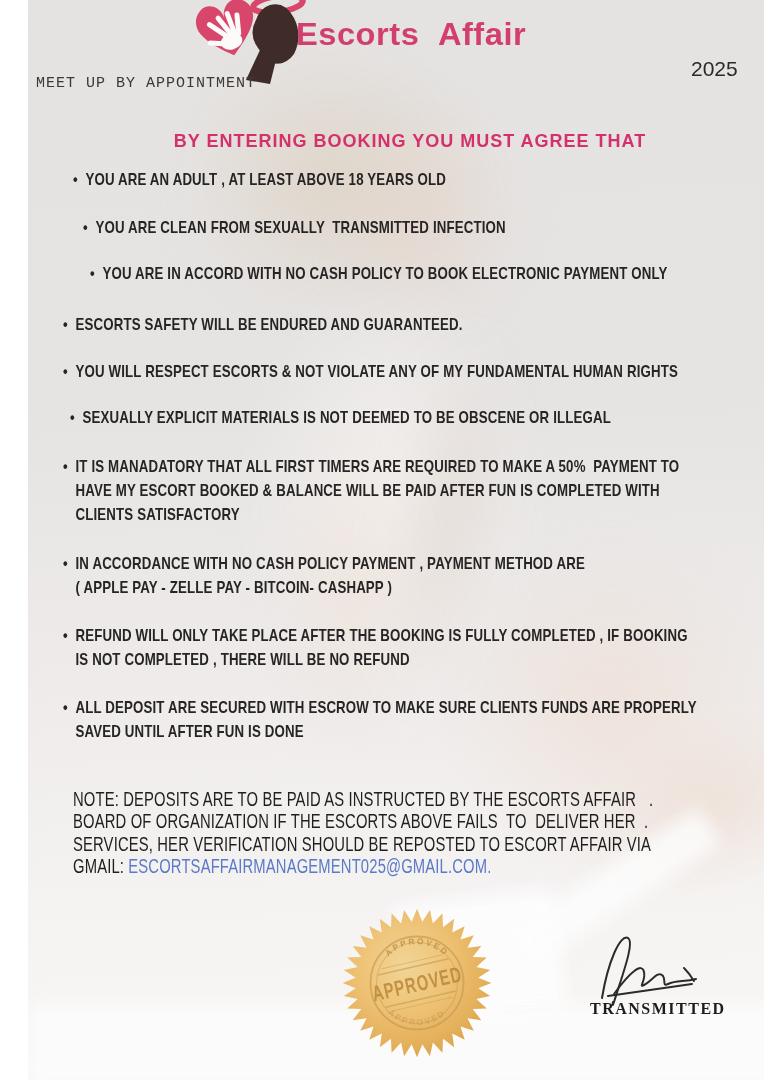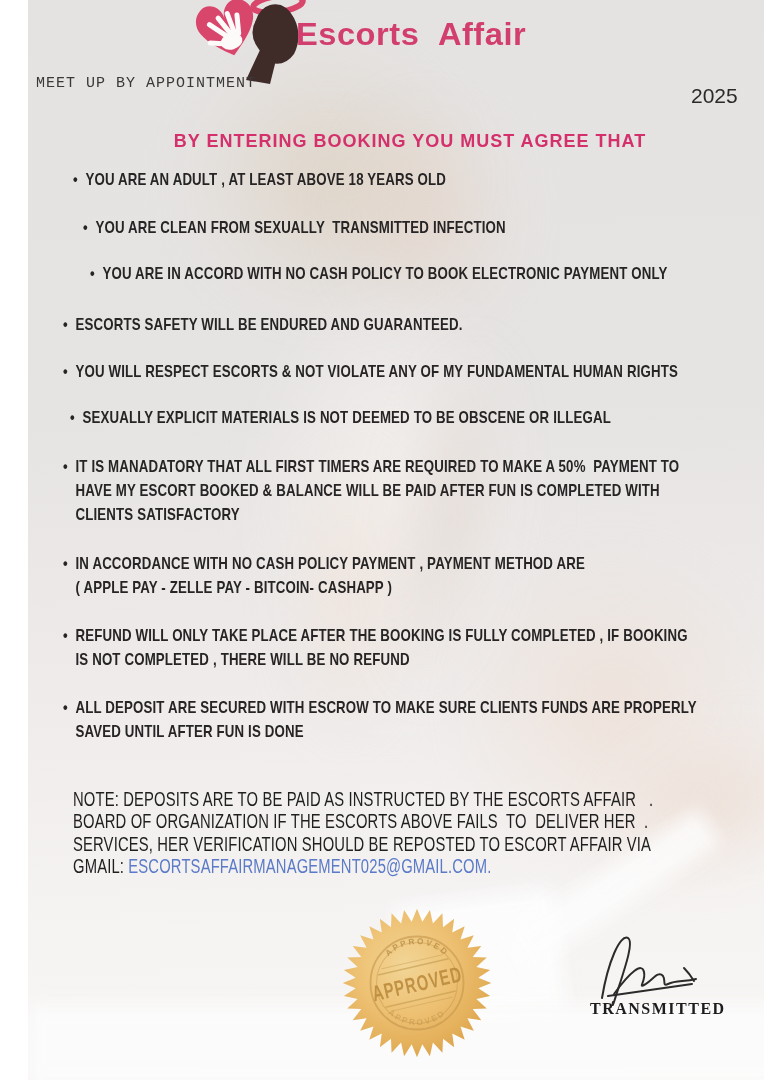--- a/index.html
+++ b/index.html
@@ -24,21 +24,21 @@
   .f-bottom{left:0px;top:1005px;width:764px;height:80px;opacity:.8;}
 
   .z{position:absolute;z-index:2;}
 
   
   .logo-svg{left:158px;top:-12px;width:134px;height:96px;}
   .brand{left:268px;top:16px;font-size:32px;font-weight:800;color:#d23f6e;
          letter-spacing:.5px;word-spacing:10px;transform:scaleX(1.02);transform-origin:left top;}
   .tagline{left:8px;top:75px;font-family:"Liberation Mono","DejaVu Sans Mono",monospace;
            font-size:15px;letter-spacing:1px;color:#3b3937;}
-  .year{left:663px;top:84px;font-size:21px;color:#2a2a2a;}
+  .year{left:663px;top:57px;font-size:21px;color:#2a2a2a;}
 
   
   .heading{left:0;top:119px;width:764px;text-align:center;font-size:18px;font-weight:800;
            letter-spacing:1px;color:#d4306c;}
 
   
   .terms{margin:0;padding:0;list-style:none;}
   .term{position:absolute;z-index:2;display:flex;align-items:flex-start;
         width:920px;font-weight:700;font-size:17px;line-height:24px;color:#262424;
         transform:scaleX(0.78);transform-origin:left top;letter-spacing:.2px;}

